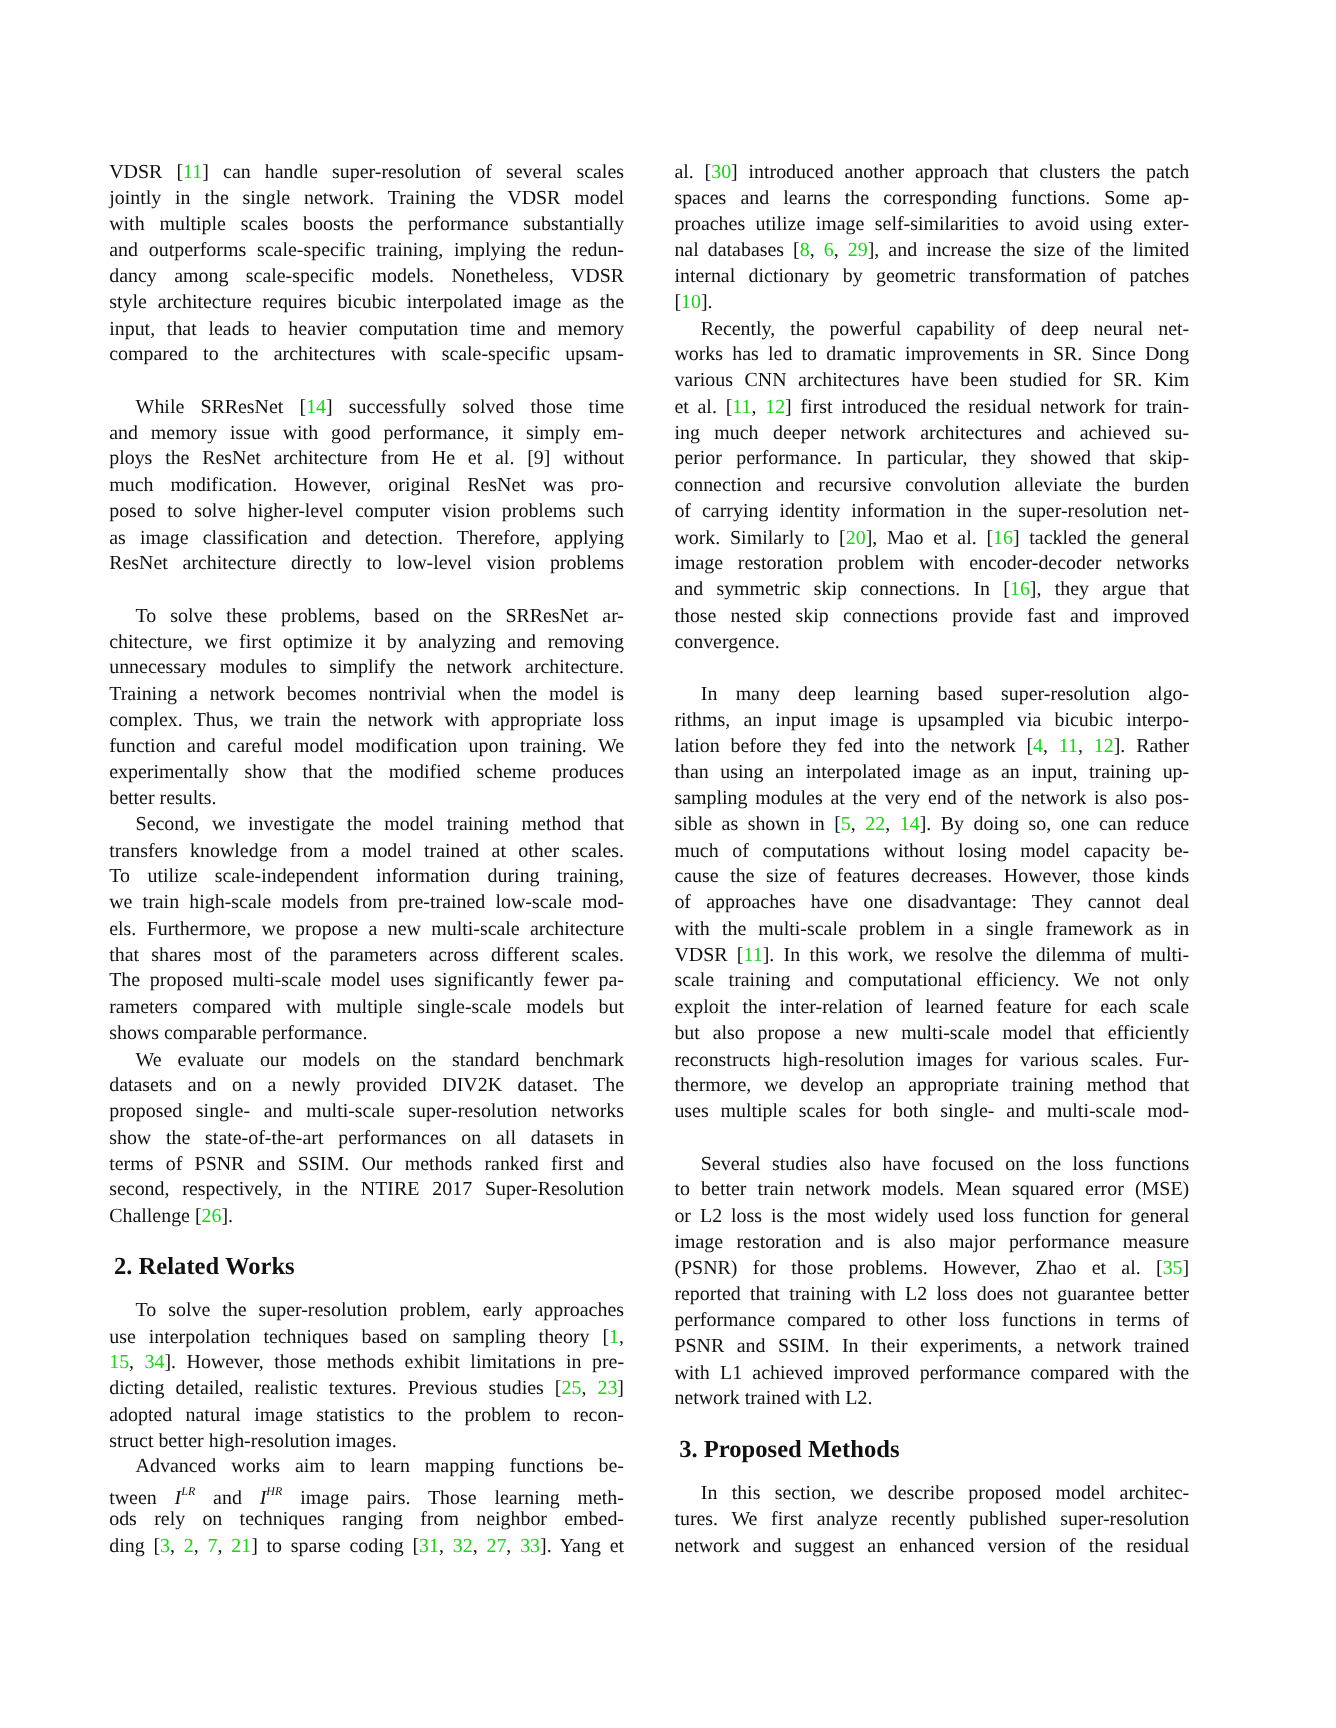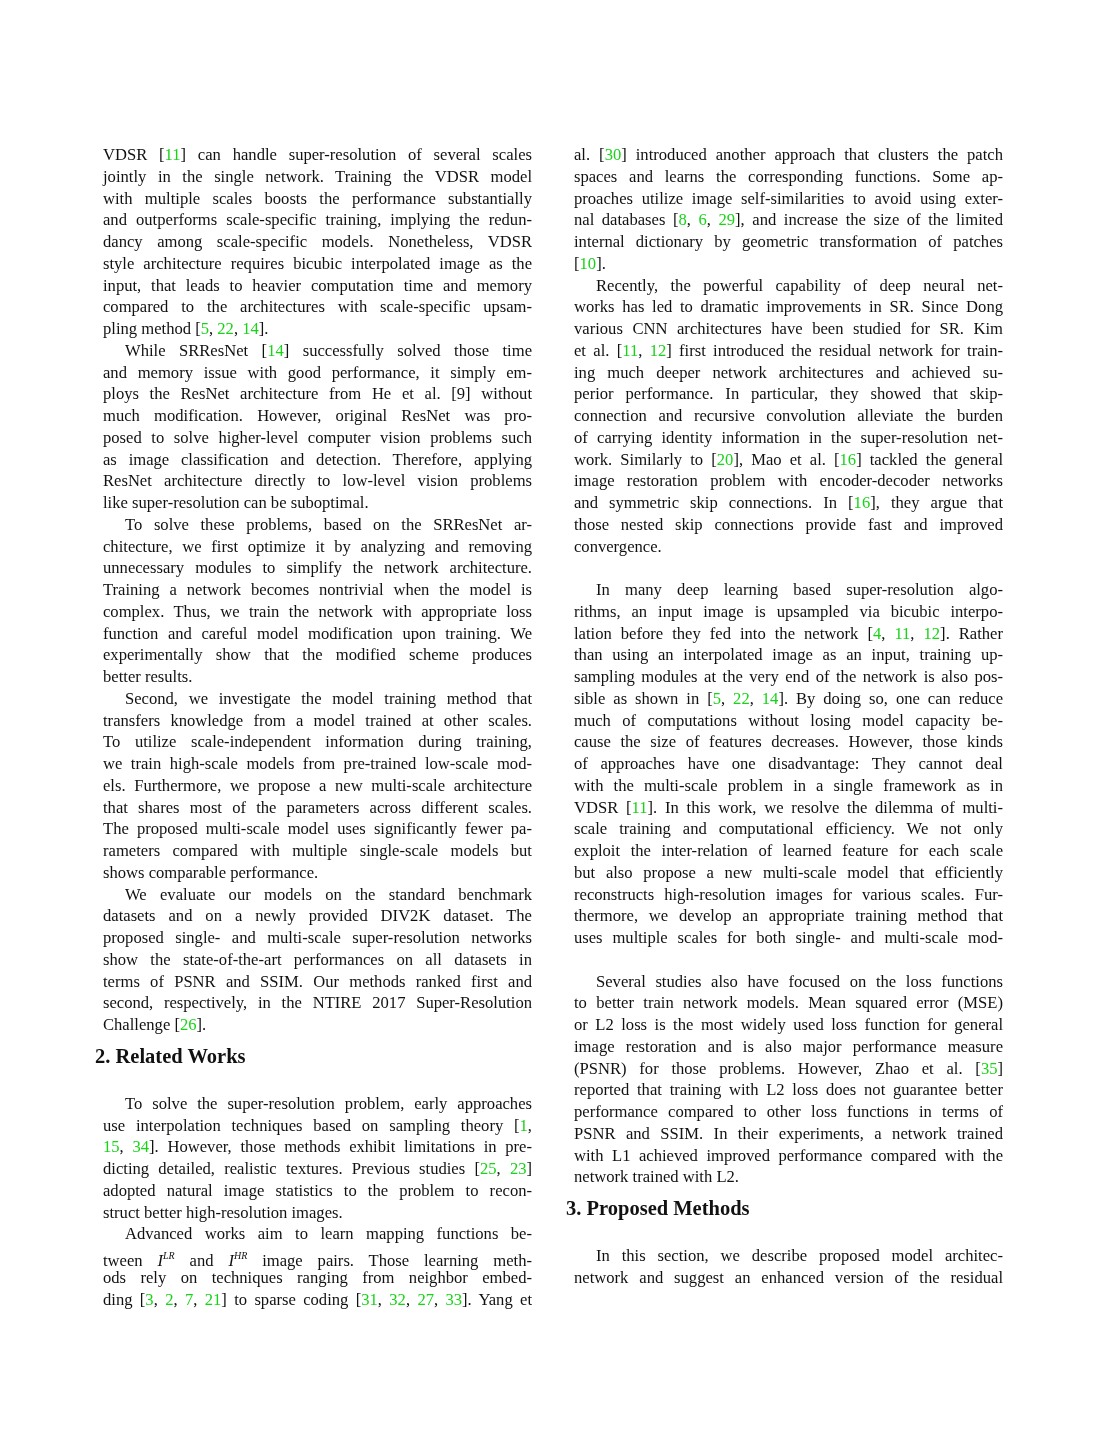--- a/index.html
+++ b/index.html
@@ -1,21 +1,21 @@
 <!DOCTYPE html>
 <html style="--cite: #17d417;"><head>
 <meta charset="utf-8">
 <style>
   html, body { margin: 0; padding: 0; background: #ffffff; }
   body { width: 1113px; height: 1440px; position: relative; overflow: hidden;
          font-family: "Liberation Serif", "DejaVu Serif", serif; color: #111; }
   .col { position: absolute; top: 132px; width: 429px; }
   #col-left { left: 91px; }
   #col-right { left: 562px; }
-  .para { margin: 12px; }
+  .para { margin: 0; }
   .line { display: block; height: 21.75px; line-height: 21.75px; font-size: 16.6px;
           text-align: justify; text-align-last: justify; white-space: nowrap; overflow: visible; }
   .line.last { text-align-last: left; }
   .line.indent { padding-left: 22px; }
   .cite { color: #17d417; }
   .heading { font-weight: bold; font-size: 20.5px; line-height: 24px; margin: 4px; }
   sup.m { font-style: italic; font-size: 10px; vertical-align: 7px; }
   .math { font-style: italic; }
   .block { position: absolute; left: 0; width: 429px; }
 </style>
@@ -25,31 +25,29 @@
 <div id="col-left" class="col">
     <div class="para block" style="top: 0px;">
       <span class="line"><span>VDSR  [</span><a class="cite">11</a><span>] can handle super-resolution of several scales</span></span>
       <span class="line"><span>jointly in the single network.  Training the VDSR model</span></span>
       <span class="line"><span>with multiple scales boosts the performance substantially</span></span>
       <span class="line"><span>and outperforms scale-specific training, implying the redun-</span></span>
       <span class="line"><span>dancy among scale-specific models.  Nonetheless, VDSR</span></span>
       <span class="line"><span>style architecture requires bicubic interpolated image as the</span></span>
       <span class="line"><span>input, that leads to heavier computation time and memory</span></span>
       <span class="line"><span>compared to the architectures with scale-specific upsam-</span></span>
-      <span class="line last"><span>pling method [</span><a class="cite">5</a><span>, </span><a class="cite">22</a><span>, </span><a class="cite">14</a><span>].</span></span>
     </div>
     <div class="para block" style="top: 195.75px;">
       <span class="line indent"><span>While SRResNet  [</span><a class="cite">14</a><span>] successfully solved those time</span></span>
       <span class="line"><span>and memory issue with good performance, it simply em-</span></span>
       <span class="line"><span>ploys the ResNet architecture from He et al.  [9] without</span></span>
       <span class="line"><span>much modification.  However, original ResNet was pro-</span></span>
       <span class="line"><span>posed to solve higher-level computer vision problems such</span></span>
       <span class="line"><span>as image classification and detection. Therefore, applying</span></span>
       <span class="line"><span>ResNet architecture directly to low-level vision problems</span></span>
-      <span class="line last"><span>like super-resolution can be suboptimal.</span></span>
     </div>
     <div class="para block" style="top: 369.75px;">
       <span class="line indent"><span>To solve these problems, based on the SRResNet ar-</span></span>
       <span class="line"><span>chitecture, we first optimize it by analyzing and removing</span></span>
       <span class="line"><span>unnecessary modules to simplify the network architecture.</span></span>
       <span class="line"><span>Training a network becomes nontrivial when the model is</span></span>
       <span class="line"><span>complex. Thus, we train the network with appropriate loss</span></span>
       <span class="line"><span>function and careful model modification upon training. We</span></span>
       <span class="line"><span>experimentally show that the modified scheme produces</span></span>
       <span class="line last"><span>better results.</span></span>
@@ -141,15 +139,16 @@
       <span class="line"><span>(PSNR) for those problems.  However, Zhao et al.   [</span><a class="cite">35</a><span>]</span></span>
       <span class="line"><span>reported that training with L2 loss does not guarantee better</span></span>
       <span class="line"><span>performance compared to other loss functions in terms of</span></span>
       <span class="line"><span>PSNR and SSIM. In their experiments, a network trained</span></span>
       <span class="line"><span>with L1 achieved improved performance compared with the</span></span>
       <span class="line last"><span>network trained with L2.</span></span>
     </div>
     <h2 class="heading block" style="top: 1060px;">3. Proposed Methods</h2>
     <div class="para block" style="top: 1101px;">
       <span class="line indent"><span>In this section, we describe proposed model architec-</span></span>
+      <span class="line"><span>tures. We first analyze recently published super-resolution</span></span>
       <span class="line"><span>network and suggest an enhanced version of the residual</span></span>
     </div>
   </div>
 
 </body></html>

